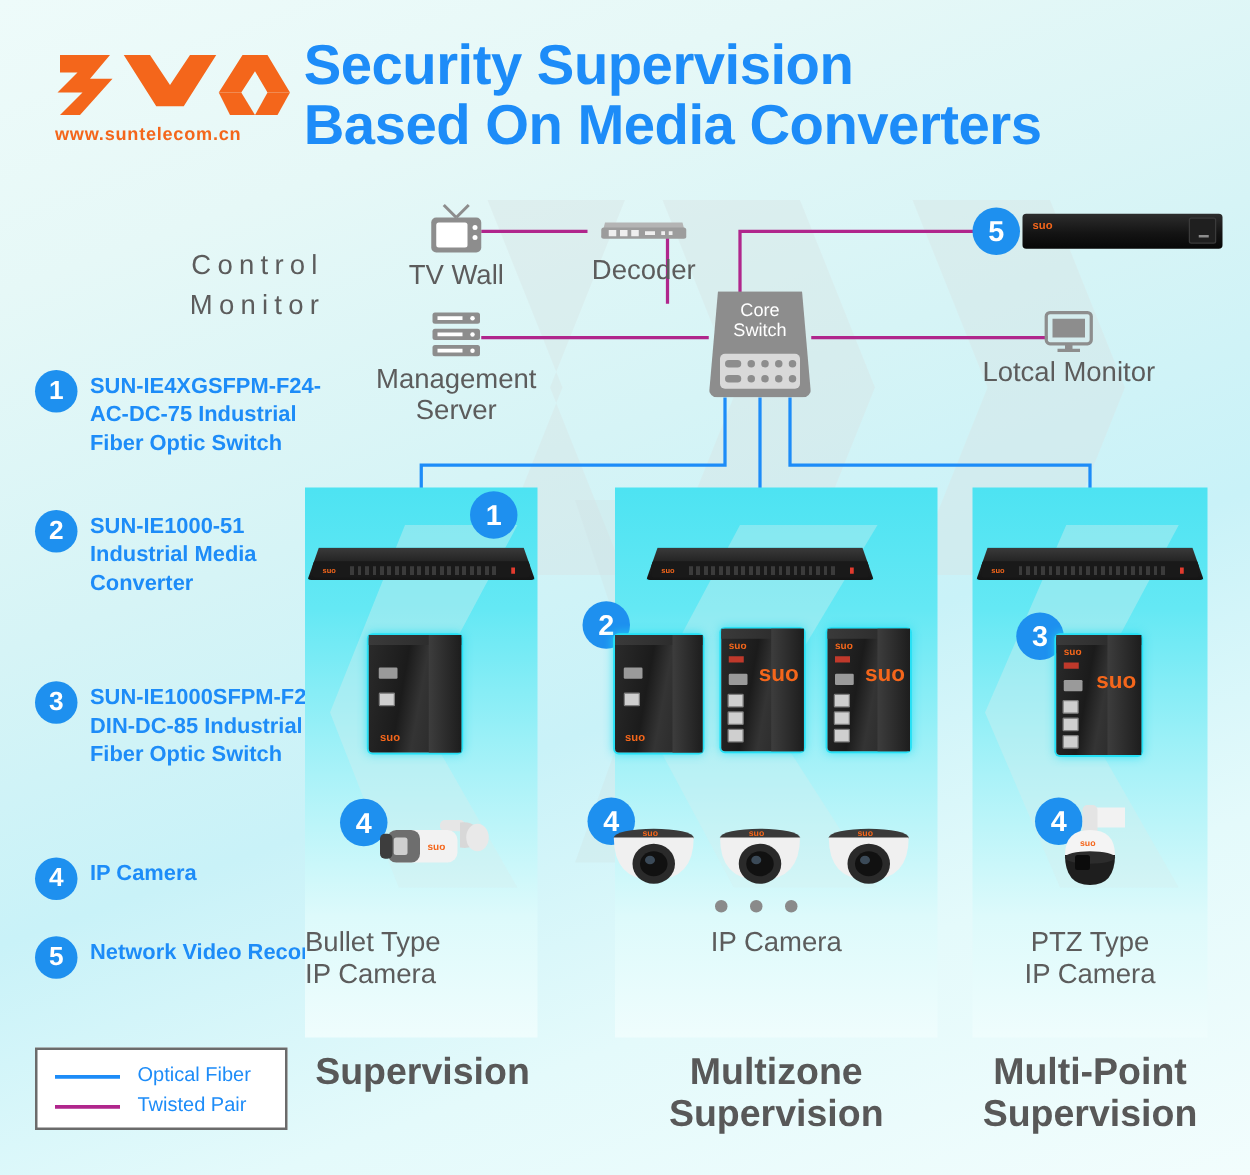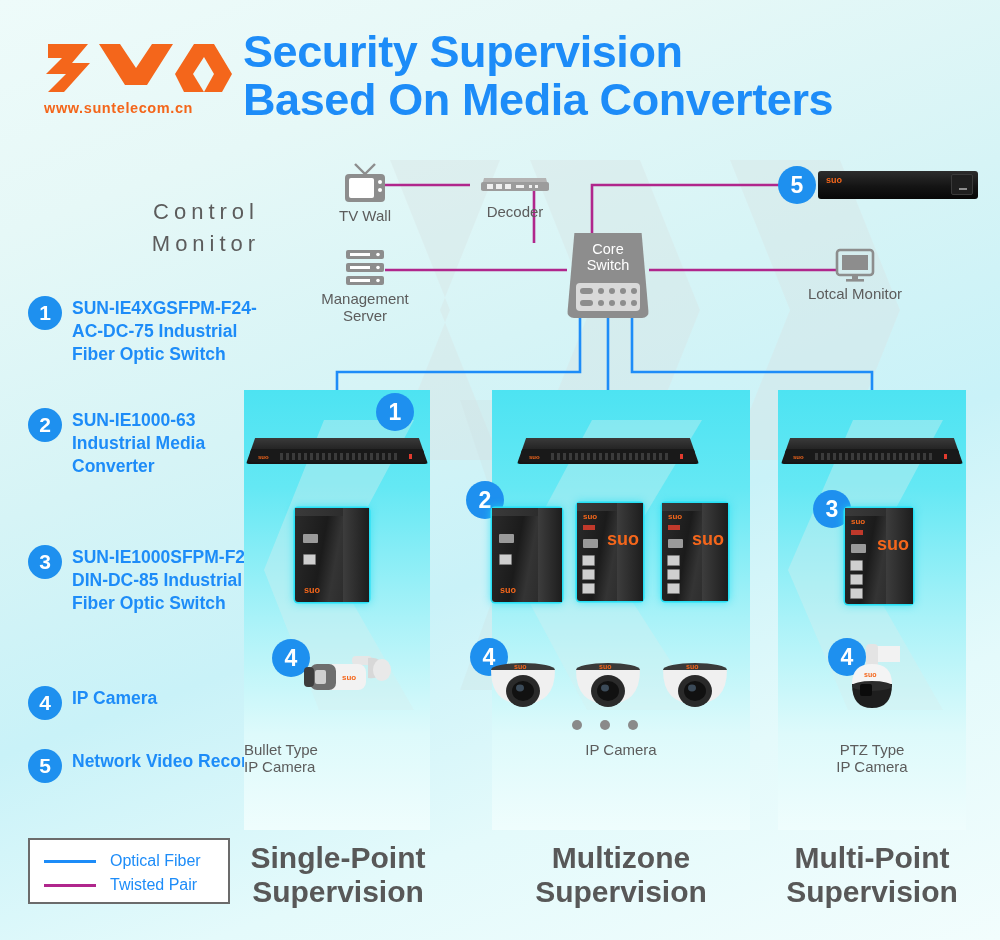--- a/index.html
+++ b/index.html
@@ -60,21 +60,21 @@
     background: #ffffff; border: 2px solid #6b6b6b;
     padding: 9px 0 0 0;
   }
   .key-row { height: 24px; display: flex; align-items: center; }
   .key-line { width: 52px; height: 0; border-top: 3px solid #1d8cf8; margin-left: 14px; }
   .key-line.pair { border-top-color: #b0268c; }
   .key-label { margin-left: 14px; color: #1d8cf8; font-size: 16px; }
 
   
   .dev { position: absolute; text-align: center; }
-  .dev-cap { color: #5c5c5c; font-size: 15px; line-height: 1.12; white-space: nowrap; }
+  .dev-cap { color: #5c5c5c; font-size: 22px; line-height: 1.12; white-space: nowrap; }
 
   
   #core-switch {
     position: absolute; left: 567px; top: 233px; width: 82px; height: 85px;
   }
   #core-switch .cs-body {
     position: absolute; left: 0; top: 0; width: 82px; height: 85px;
     background: #8d8d8d; border-radius: 7px;
     clip-path: polygon(9% 0%, 91% 0%, 100% 100%, 0% 100%);
   }
@@ -338,21 +338,21 @@
     <div class="dev-cap" style="margin-top:2px;">Lotcal Monitor</div>
   </div>
 
   <div id="legend-list">
     <div class="lg-item" style="top:0px;">
       <div class="lg-badge">1</div>
       <div class="lg-text">SUN-IE4XGSFPM-F24-AC-DC-75 Industrial Fiber Optic Switch</div>
     </div>
     <div class="lg-item" style="top:112px;">
       <div class="lg-badge">2</div>
-      <div class="lg-text">SUN-IE1000-63 Industrial Media Converter</div>
+      <div class="lg-text">SUN-IE1000-51 Industrial Media Converter</div>
     </div>
     <div class="lg-item" style="top:249px;">
       <div class="lg-badge">3</div>
       <div class="lg-text">SUN-IE1000SFPM-F2C8-DIN-DC-85 Industrial Fiber Optic Switch</div>
     </div>
     <div class="lg-item" style="top:390px;">
       <div class="lg-badge">4</div>
       <div class="lg-text">IP Camera</div>
     </div>
     <div class="lg-item" style="top:453px;">
@@ -407,21 +407,20 @@
       <rect x="8" y="17" width="10" height="20" rx="4" fill="#3d3d3d"></rect>
       <rect x="19" y="20" width="11" height="14" rx="2" fill="#cfcfcf"></rect>
       <text x="46" y="30" fill="#f4661b" font-size="8" font-family="Liberation Sans, sans-serif" font-weight="bold">suo</text>
     </svg>
   </div>
   <div class="dev-cap" style="position:absolute; left:244px; top:742px; width:186px; text-align:left;">
     <div>Bullet Type</div>
     <div>IP Camera</div>
   </div>
   <div class="scen-cap" style="left:238px; width:200px;">
-    <div>Single-Point</div>
     <div>Supervision</div>
   </div>
 
   <div class="panel" style="left:492px; width:258px;">
     <div class="panel-sh" style="left:20px; top:30px;">
       <svg width="230" height="300" viewBox="0 0 230 300">
           <path d="M80,0 L190,0 L100,150 L190,290 L75,290 L0,150 Z" fill="#d4eeee" opacity=".7"></path>
         </svg>
     </div>
   </div>

